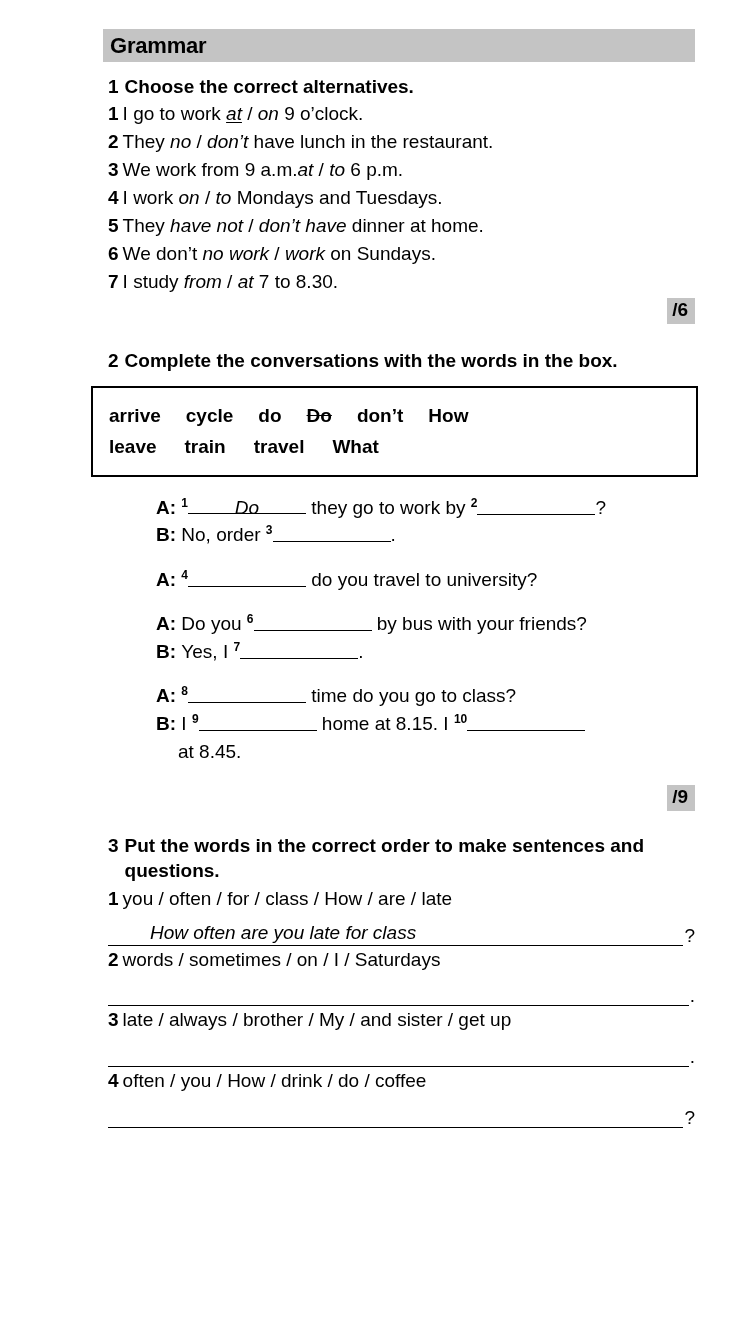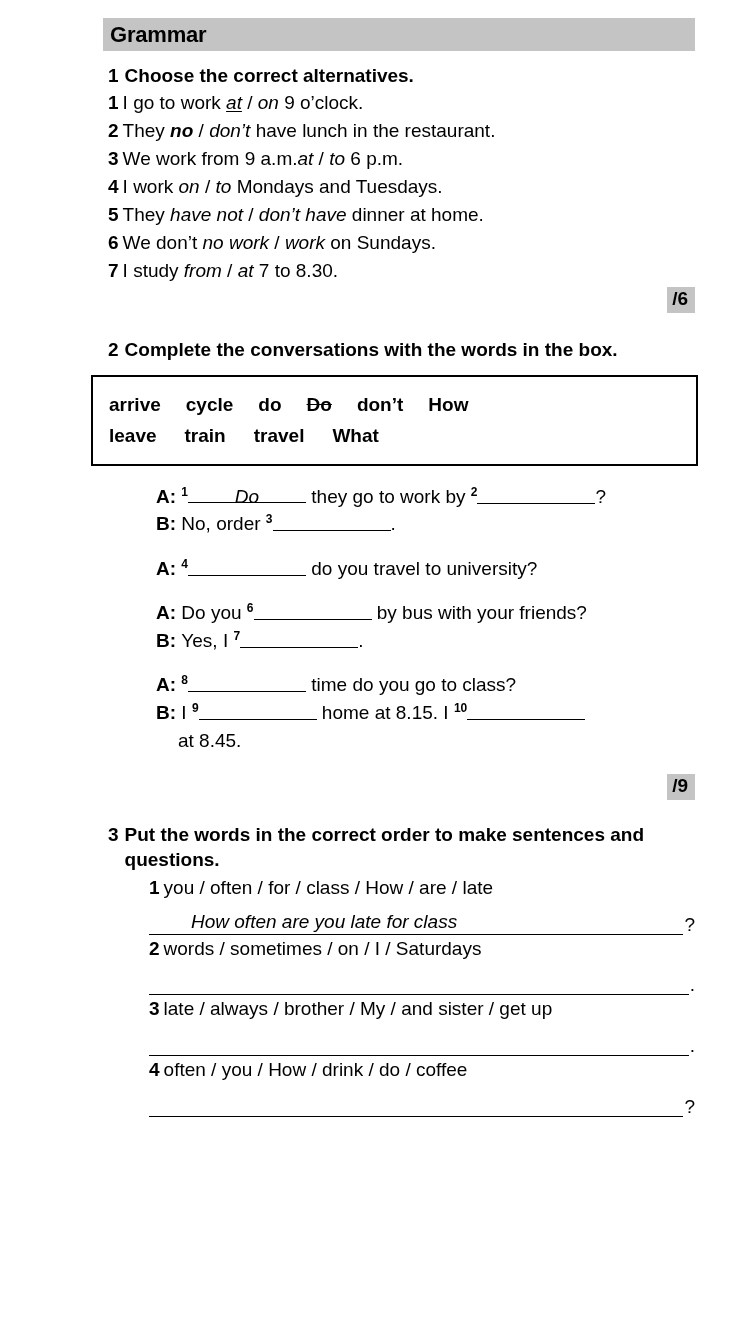--- a/index.html
+++ b/index.html
@@ -17,21 +17,21 @@
   }
   .page {
     position: relative;
     width: 744px;
     height: 1318px;
     padding: 0;
   }
   .content {
     position: absolute;
     left: 103px;
-    top: 18px;
+    top: 29px;
     width: 592px;
   }
 
   
   .section-band {
     background: #c4c4c4;
     height: 33px;
     display: flex;
     align-items: center;
     padding-left: 7px;
@@ -137,21 +137,21 @@
     display: inline-block;
     border-bottom: 1.5px solid #000;
     text-align: center;
     font-style: italic;
     width: 118px;
     height: 20px;
     vertical-align: baseline;
   }
 
   
-  .order-item { padding-left: 5px; margin-left: 41px; }
+  .order-item { padding-left: 5px; }
   .order-words {
     font-size: 19px;
     line-height: 1.47;
     white-space: nowrap;
   }
   .order-words .num { font-weight: bold; margin-right: 4px; }
   .answer-line {
     display: flex;
     align-items: flex-end;
     font-size: 19px;
@@ -191,21 +191,21 @@
       <span class="title">Grammar</span>
     </div>
 
     <div class="ex-heading">
       <span class="num">1</span>
       <span class="txt">Choose the correct alternatives.</span>
     </div>
 
     <div id="ex1-items">
         <div class="q-line"><span class="num">1</span><span>I go to work </span><span class="ans-underline" style="font-style: italic;">at</span><span> / </span><span style="font-style: italic;">on</span><span> 9 o’clock.</span></div>
-        <div class="q-line"><span class="num">2</span><span>They </span><span style="font-style: italic; font-weight: bold;">no</span><span> / </span><span style="font-style: italic;">don’t</span><span> have lunch in the restaurant.</span></div>
+        <div class="q-line"><span class="num">2</span><span>They </span><span style="font-style: italic;">no</span><span> / </span><span style="font-style: italic;">don’t</span><span> have lunch in the restaurant.</span></div>
         <div class="q-line"><span class="num">3</span><span>We work from 9 a.m.</span><span style="font-style: italic;">at</span><span> / </span><span style="font-style: italic;">to</span><span> 6 p.m.</span></div>
         <div class="q-line"><span class="num">4</span><span>I work </span><span style="font-style: italic;">on</span><span> / </span><span style="font-style: italic;">to</span><span> Mondays and Tuesdays.</span></div>
         <div class="q-line"><span class="num">5</span><span>They </span><span style="font-style: italic;">have not</span><span> / </span><span style="font-style: italic;">don’t have</span><span> dinner at home.</span></div>
         <div class="q-line"><span class="num">6</span><span>We don’t </span><span style="font-style: italic;">no work</span><span> / </span><span style="font-style: italic;">work</span><span> on Sundays.</span></div>
         <div class="q-line"><span class="num">7</span><span>I study </span><span style="font-style: italic;">from</span><span> / </span><span style="font-style: italic;">at</span><span> 7 to 8.30.</span></div>
       </div>
 
     <div class="score-row">
       <span class="score-badge">/6</span>
     </div>

